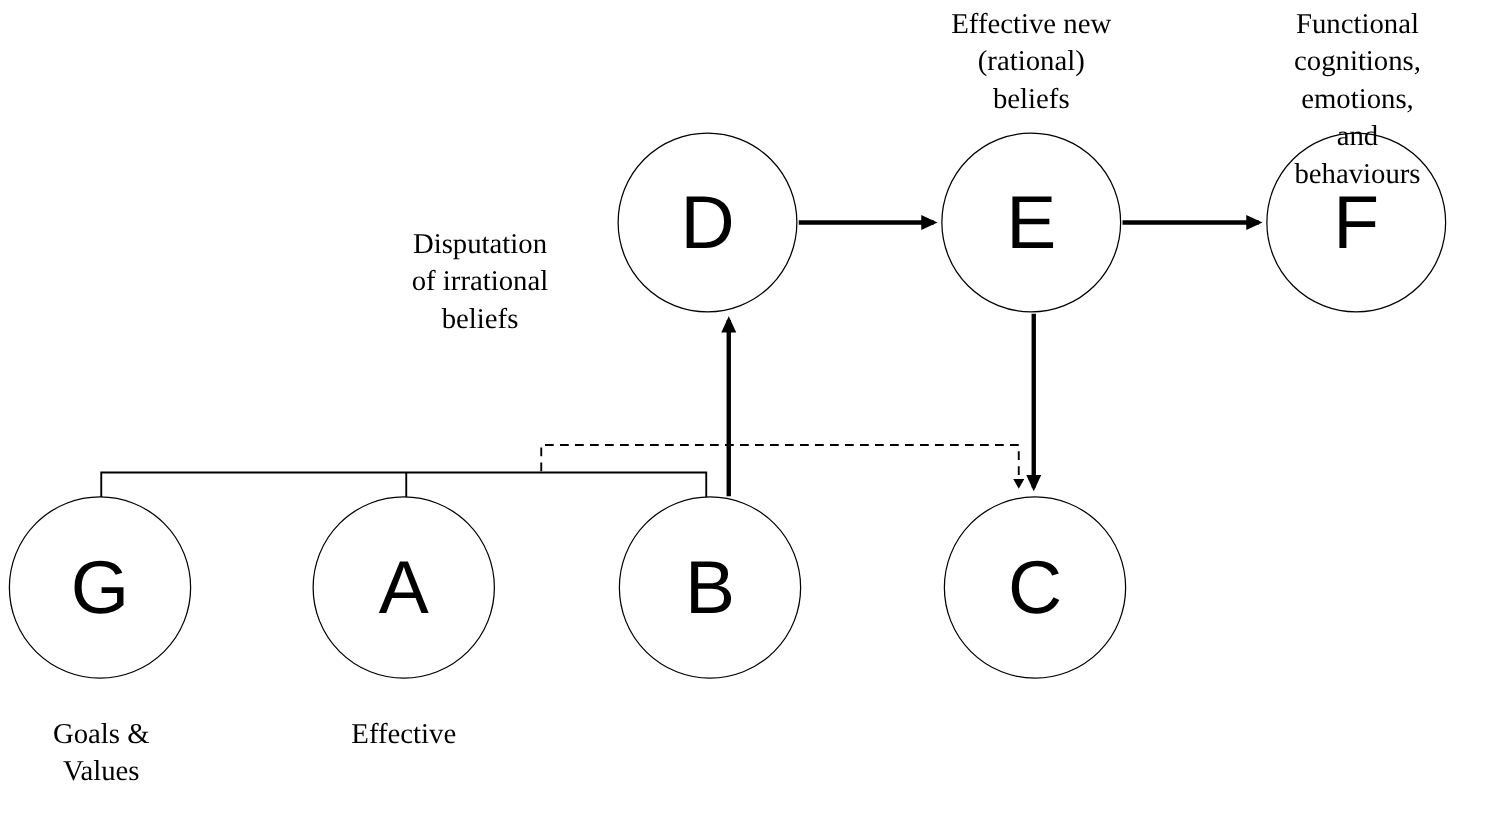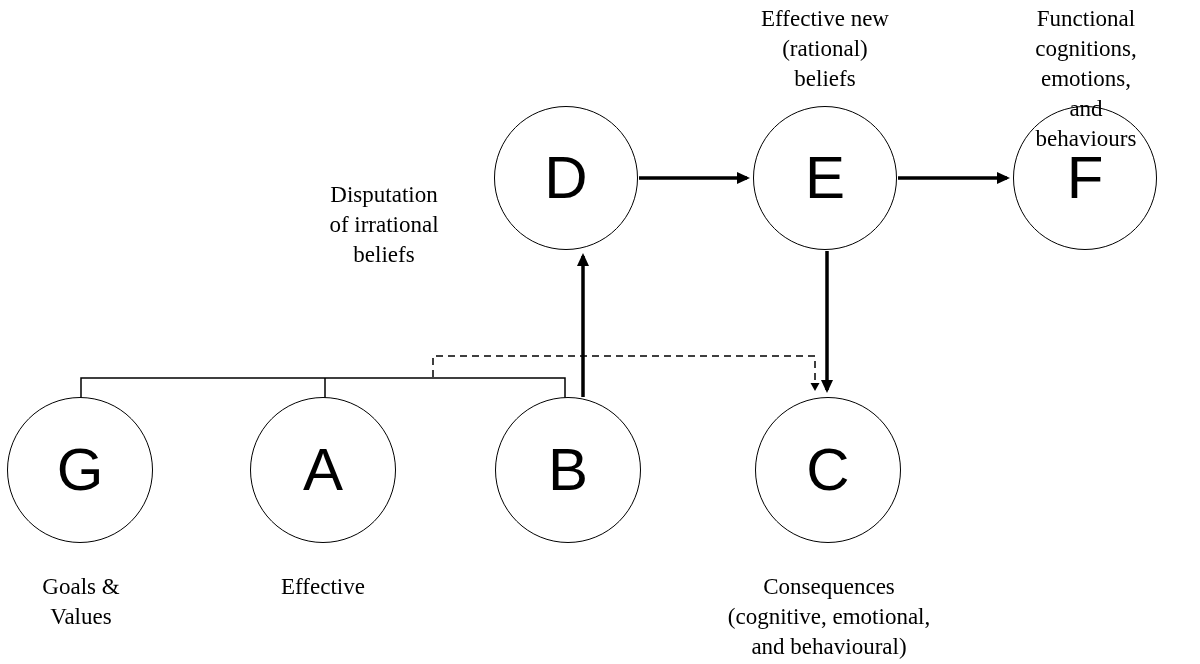--- a/index.html
+++ b/index.html
@@ -107,17 +107,14 @@
   <div class="lbl" style="left:825px; top:4px;">Effective new
 (rational)
 beliefs</div>
   <div class="lbl" style="left:1086px; top:4px;">Functional cognitions,
 emotions, and
 behaviours</div>
 
   <div class="lbl" style="left:81px; top:572px;text-align:center;">Goals &amp;
 Values</div>
   <div class="lbl" style="left:323px; top:572px;">Effective</div>
-  <div class="lbl" style="left:829px; top:572px;">Consequences
-(cognitive, emotional,
-and behavioural)</div>
 
 </div>
 
 </body></html>

